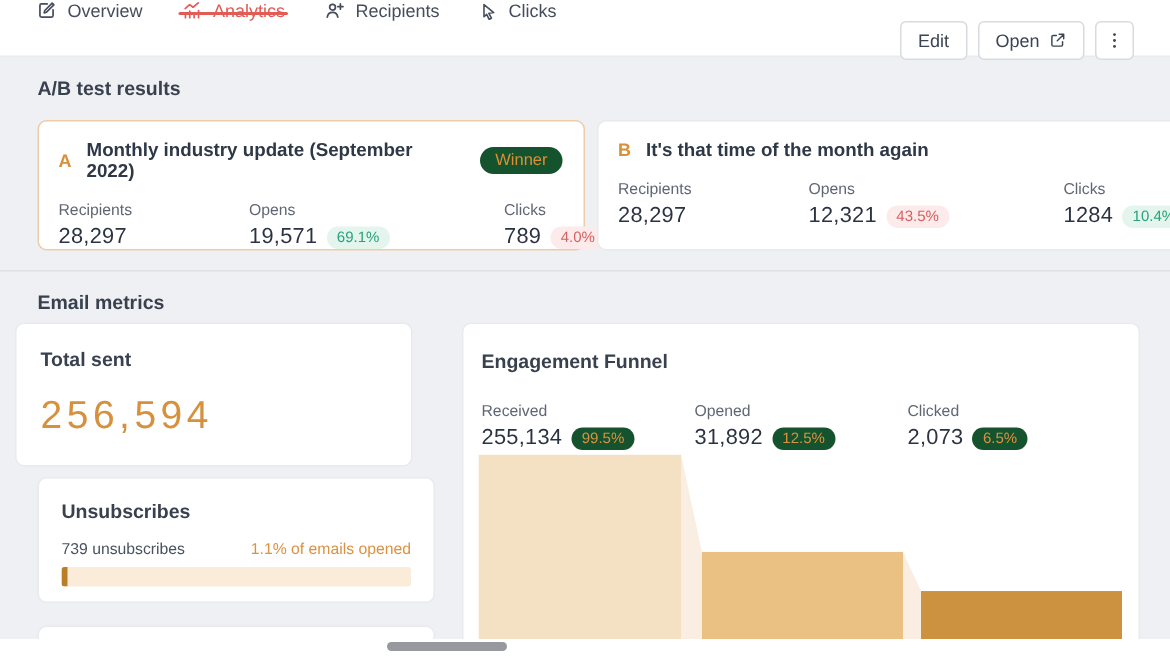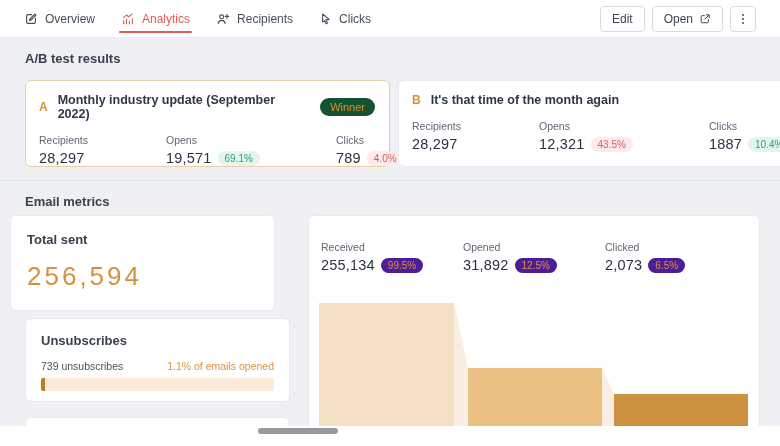--- a/index.html
+++ b/index.html
@@ -2,21 +2,21 @@
 <html><head>
 <meta charset="utf-8">
 <style>
   * { margin:0; padding:0; box-sizing:border-box; }
   html,body { background:#fff; }
   body { font-family:"Liberation Sans","DejaVu Sans",sans-serif; color:#2e3544; }
   .page { position:relative; width:780px; height:446px; background:#eef0f3; overflow:hidden; }
 
   
   .header { position:absolute; top:0; left:0; right:0; height:38px; background:#fff;
-            border-bottom:1px solid #e9ebee; display:flex; align-items:stretch; }
+            border-bottom:1px solid #e9ebee; display:flex; align-items:stretch;flex-direction:column; }
   .tabs { display:flex; align-items:stretch; gap:26px; margin-left:24px; }
   .tab { position:relative; display:flex; align-items:center; gap:7px; font-size:12px;
          color:#454d5c; cursor:pointer; white-space:nowrap; }
   .tab .ticon { display:flex; align-items:center; color:#454d5c; }
   .tab.active { color:#e25c55;justify-content:space-between; }
   .tab.active .ticon { color:#e25c55; }
   .tab.active::after { content:""; position:absolute; left:-2px; right:-2px; bottom:4px;
                        height:2px; background:#e25c55; border-radius:1px; }
   .header-actions { margin-left:auto; margin-right:24px; display:flex; align-items:center; gap:7px;border-radius:14px; }
   .btn { display:flex; align-items:center; gap:6px; height:26px; padding:0 11px; background:#fff;
@@ -41,41 +41,41 @@
   .variant-name { font-size:12.5px; font-weight:700; color:#2f3847; }
   .winner-badge { margin-left:auto; font-size:11px; color:#dc8f33; background:#14532d;
                   border-radius:10px; padding:3px 10px; }
   .ab-stats { display:grid; grid-template-columns:127px 170px 1fr; margin-top:13px; }
   .stat-label { font-size:10.5px; color:#5f6775; margin-bottom:4px; }
   .stat-value-row { display:flex; align-items:center; gap:6px; }
   .stat-value { font-size:14.5px; color:#2b3342; letter-spacing:.2px; }
   .pct-badge { font-size:10px; border-radius:9px; padding:2px 7px; }
   .pct-green { background:#e4f5ee; color:#27a27c; }
   .pct-red { background:#fcebea; color:#d65f5f; }
-  .pct-orange { background:#4c1d95; color:#da9240; }
+  .pct-orange { background:#14532d; color:#da9240; }
 
   
   .total-card { position:absolute; left:10px; top:215px; width:265px; height:96px; padding:16px; }
   .card-title { font-size:13px; font-weight:700; color:#39414f; }
   .big-number { margin-top:14px; font-size:26px; color:#d5913d; letter-spacing:3px; }
 
   .unsub-card { position:absolute; left:25px; top:318px; width:265px; height:84px; padding:14px 15px; }
   .unsub-row { display:flex; justify-content:space-between; align-items:baseline; margin-top:12px; }
   .unsub-count { font-size:10.5px; color:#4a5260; }
   .unsub-pct { font-size:10.5px; color:#dc9140; }
   .unsub-bar { margin-top:6px; height:13px; background:#faecd8; border-radius:2px; overflow:hidden; }
   .unsub-fill { height:100%; min-width:4px; background:#b97f28; }
 
   .sliver-card { position:absolute; left:25px; top:417px; width:265px; height:24px;
                  border-radius:6px 6px 0 0; }
 
   
   .funnel-card { position:absolute; left:308px; top:215px; width:452px; height:242px;
                  border-radius:6px 6px 0 0; border-bottom:none; padding:17px 12px 0 12px; }
-  .funnel-stats { display:flex; margin-top:8px; }
+  .funnel-stats { display:flex; margin-top:20px; }
   .funnel-stage { width:147px; }
   .funnel-chart { position:absolute; left:10px; top:87px; }
 
   
   .bottom-strip { position:absolute; left:0; right:0; bottom:0; height:20px; background:#fff; }
   .hscroll-thumb { position:absolute; left:258px; top:428px; width:80px; height:6px;
                    background:#97999e; border-radius:3px; cursor:pointer; }
 
   svg.icn { display:block; }
 </style>
@@ -197,21 +197,21 @@
         <div>
           <div class="stat-label">Opens</div>
           <div class="stat-value-row">
             <span class="stat-value">12,321</span>
             <span class="pct-badge pct-red">43.5%</span>
           </div>
         </div>
         <div>
           <div class="stat-label">Clicks</div>
           <div class="stat-value-row">
-            <span class="stat-value">1887</span>
+            <span class="stat-value">1284</span>
             <span class="pct-badge pct-green">10.4%</span>
           </div>
         </div>
       </div>
     </div>
   </div>
 
   <div class="divider"></div>
 
   <div class="section-title metrics-title">Email metrics</div>
@@ -228,20 +228,21 @@
       <span class="unsub-pct">1.1% of emails opened</span>
     </div>
     <div class="unsub-bar">
       <div class="unsub-fill" style="width: 1.1%;"></div>
     </div>
   </div>
 
   <div class="card sliver-card"></div>
 
   <div class="card funnel-card">
+    <div class="card-title">Engagement Funnel</div>
     <div class="funnel-stats">
       <div class="funnel-stage">
         <div class="stat-label">Received</div>
         <div class="stat-value-row">
           <span class="stat-value">255,134</span>
           <span class="pct-badge pct-orange">99.5%</span>
         </div>
       </div>
       <div class="funnel-stage">
         <div class="stat-label">Opened</div>

